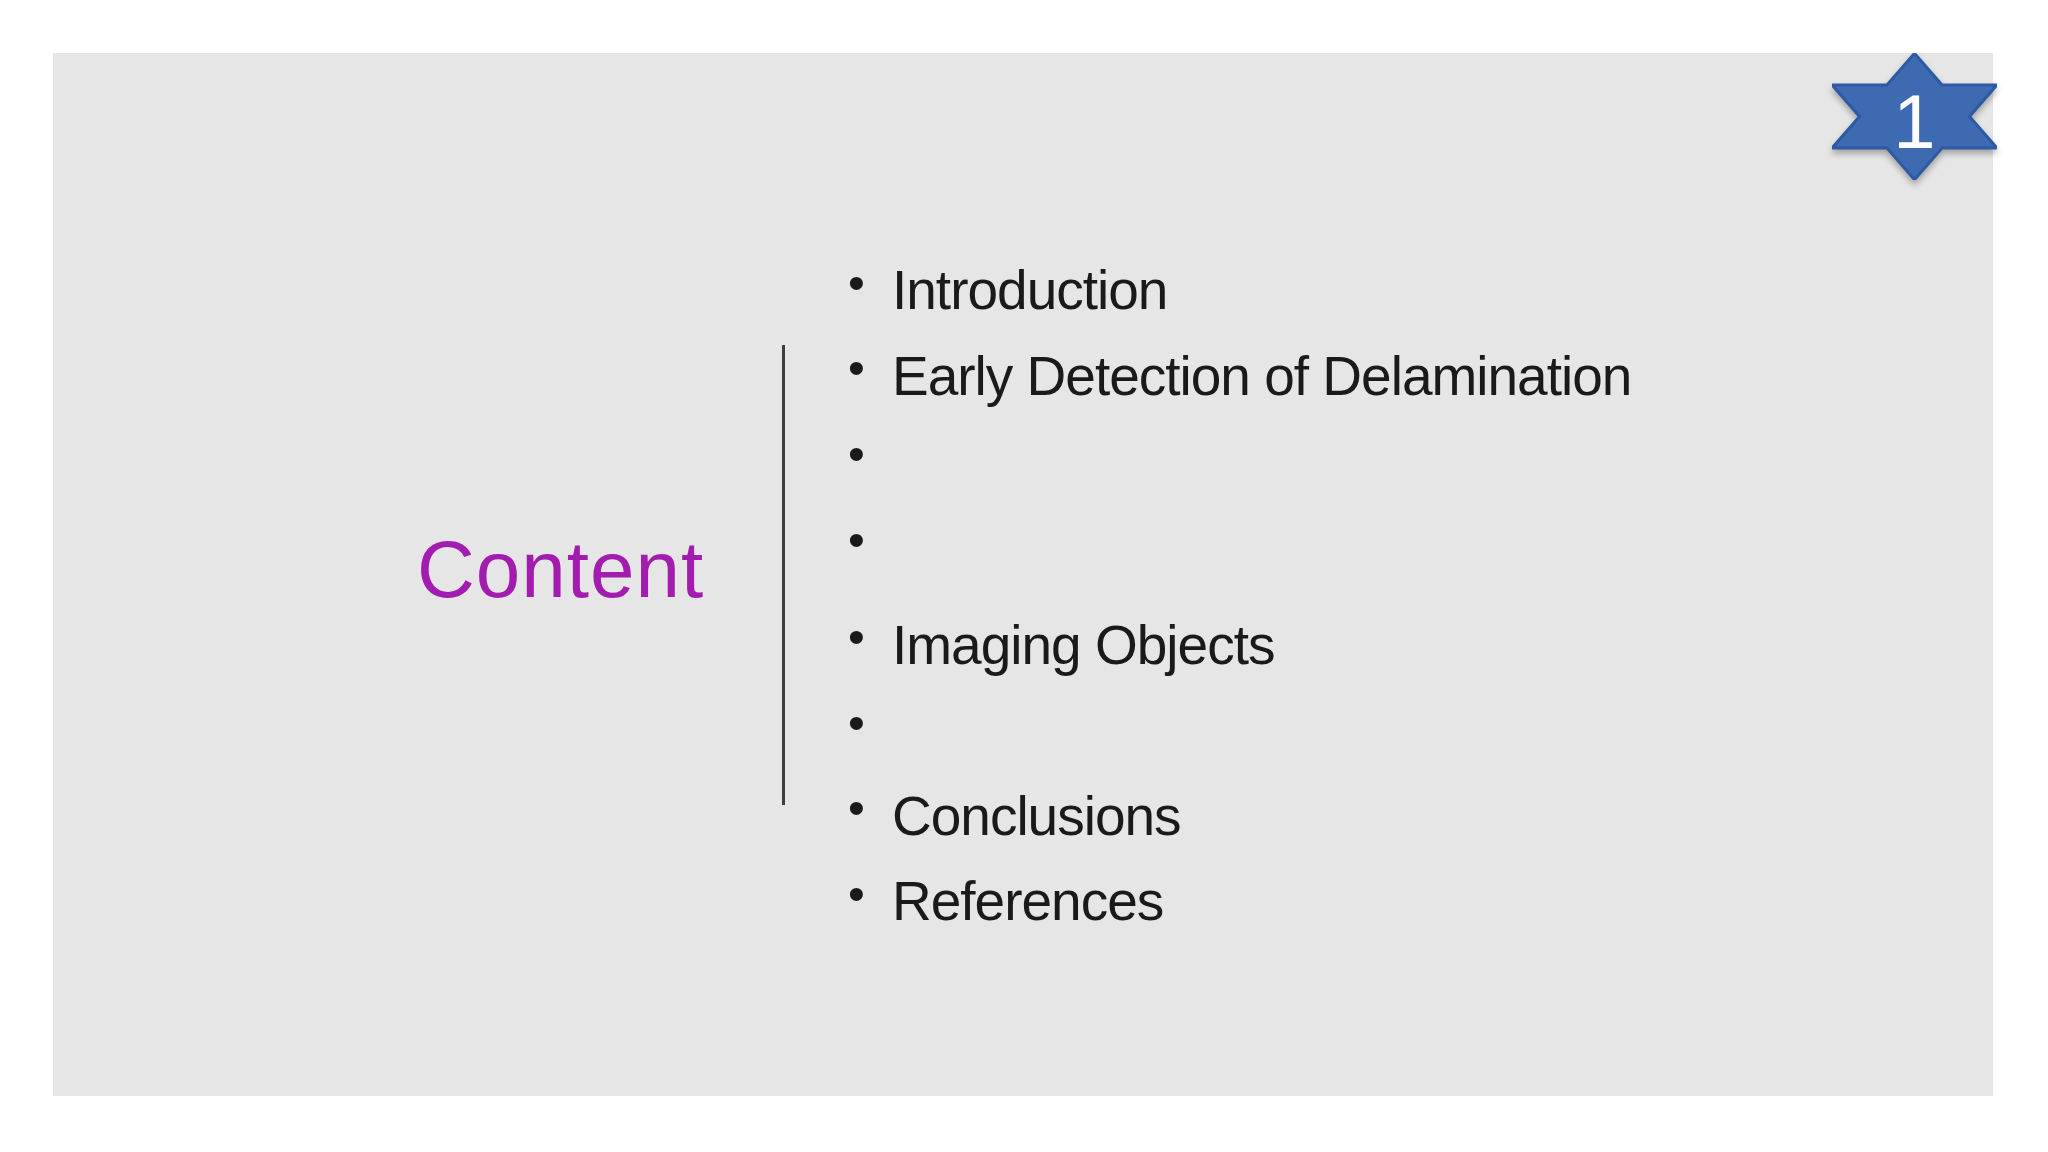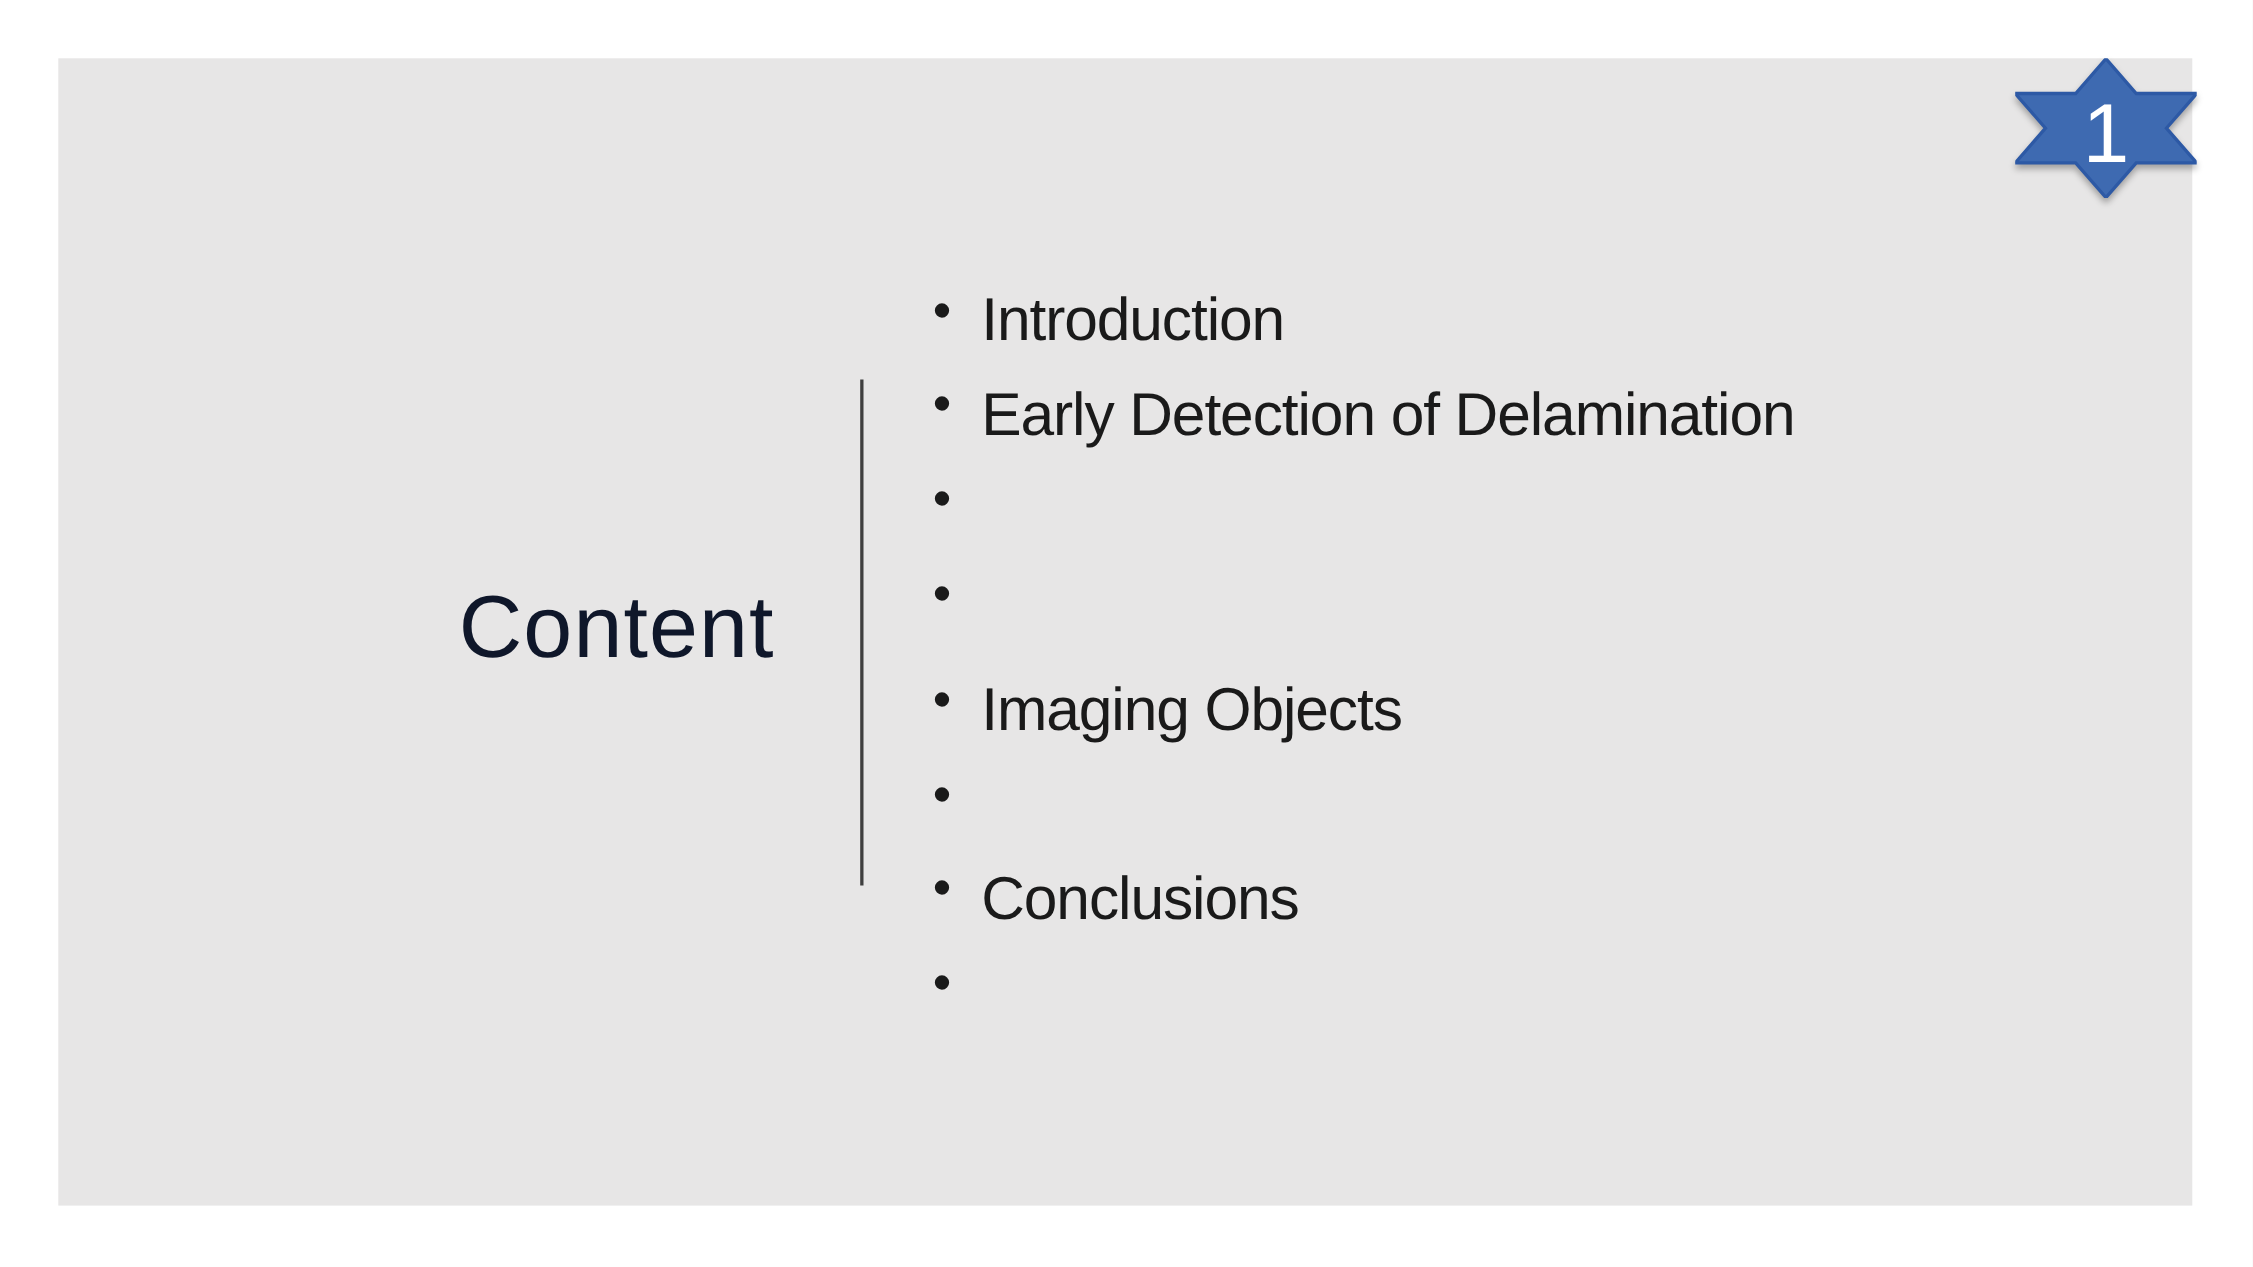--- a/index.html
+++ b/index.html
@@ -35,21 +35,21 @@
     font-size:76px;
     line-height:1;
     font-weight:400;
   }
   .slide-title {
     position:absolute;
     left:364px; top:477px;
     font-size:80px;
     font-weight:300;
     letter-spacing:1px;
-    color:#0f172a;
+    color:#a21caf;
     line-height:1;
     white-space:nowrap;
   }
   .divider {
     position:absolute;
     left:729px; top:292px;
     width:3px; height:460px;
     background:#3F3F3F;
   }
   .content-list {
@@ -115,17 +115,18 @@
         </li>
         <li>
           <span class="bullet">•</span>
         </li>
         <li>
           <span class="bullet">•</span>
           <span class="item-label">Conclusions</span>
         </li>
         <li>
           <span class="bullet">•</span>
+          <span class="item-label">References</span>
         </li>
       </ul>
 
   </div>
 </div>
 
 </body></html>

